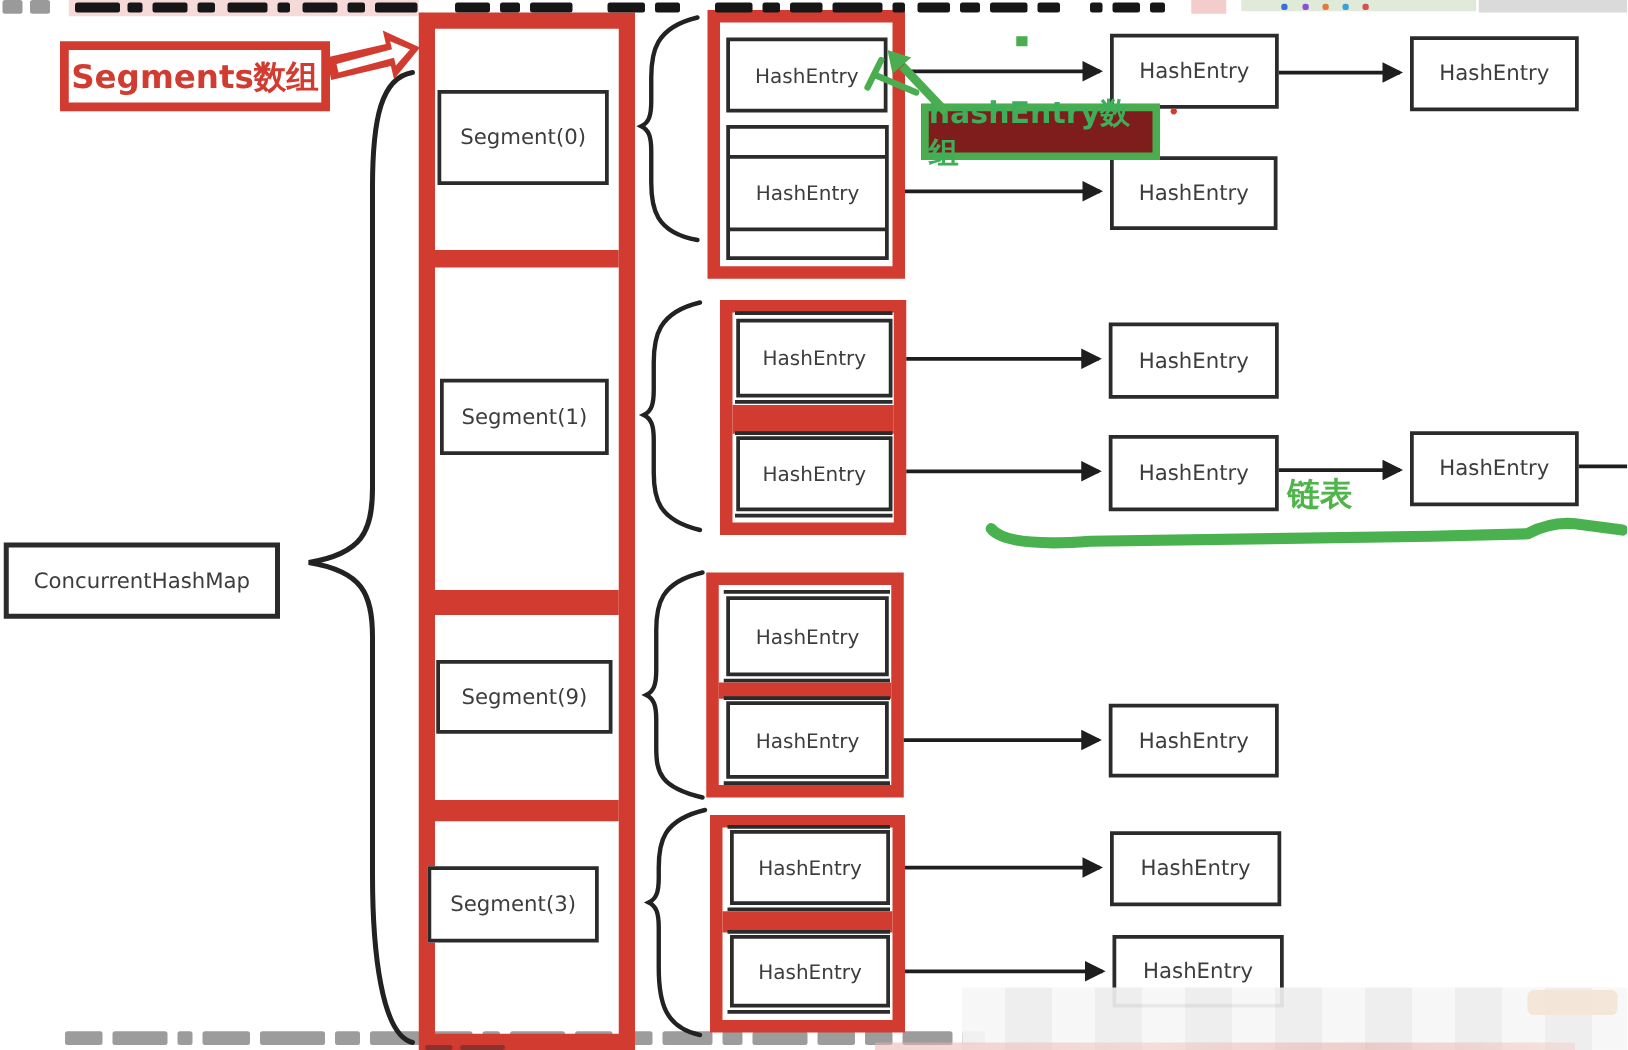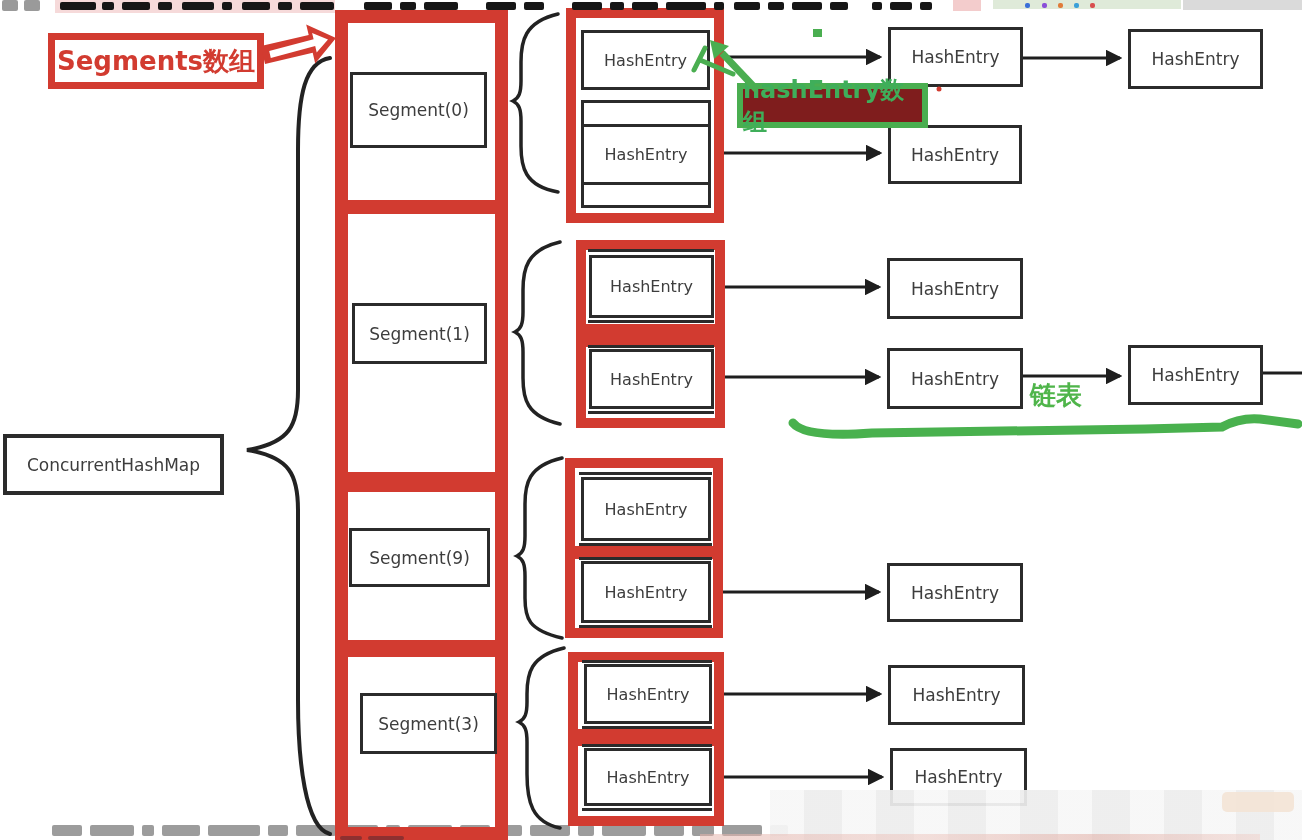--- a/index.html
+++ b/index.html
@@ -81,21 +81,21 @@
   <div class="red-label" style="left:48px;top:33px;width:216px;height:56px;">Segments数组</div>
 
   <div class="seg-outline" style="left:335px;top:10px;width:173px;height:830px;"></div>
   <div class="redbar" style="left:348px;top:200px;width:147px;height:14px;"></div>
   <div class="redbar" style="left:348px;top:472px;width:147px;height:20px;"></div>
   <div class="redbar" style="left:348px;top:640px;width:147px;height:17px;"></div>
 
   <div class="box" style="left:350px;top:72px;width:137px;height:76px;">Segment(0)</div>
   <div class="box" style="left:352px;top:303px;width:135px;height:61px;">Segment(1)</div>
   <div class="box" style="left:349px;top:528px;width:141px;height:59px;">Segment(9)</div>
-  <div class="box" style="left:360px;top:693px;width:137px;height:61px;">Segment(3)</div>
+  <div class="box" style="left:342px;top:693px;width:137px;height:61px;">Segment(3)</div>
 
   <div class="box" style="left:3px;top:420px;width:221px;height:61px;border-width:4px;margin-top:14px;">ConcurrentHashMap</div>
 
   <div class="redframe" style="left:566px;top:8px;width:158px;height:215px;"></div>
   <div class="box innerbox" style="left:581px;top:30px;width:129px;height:60px;">HashEntry</div>
   <div class="cellstack" style="left:581px;top:100px;width:130px;height:108px;">
     <div class="hline" style="top:21px;"></div>
     <div class="hline" style="top:79px;"></div>
     <span class="celltext">HashEntry</span>
   </div>

